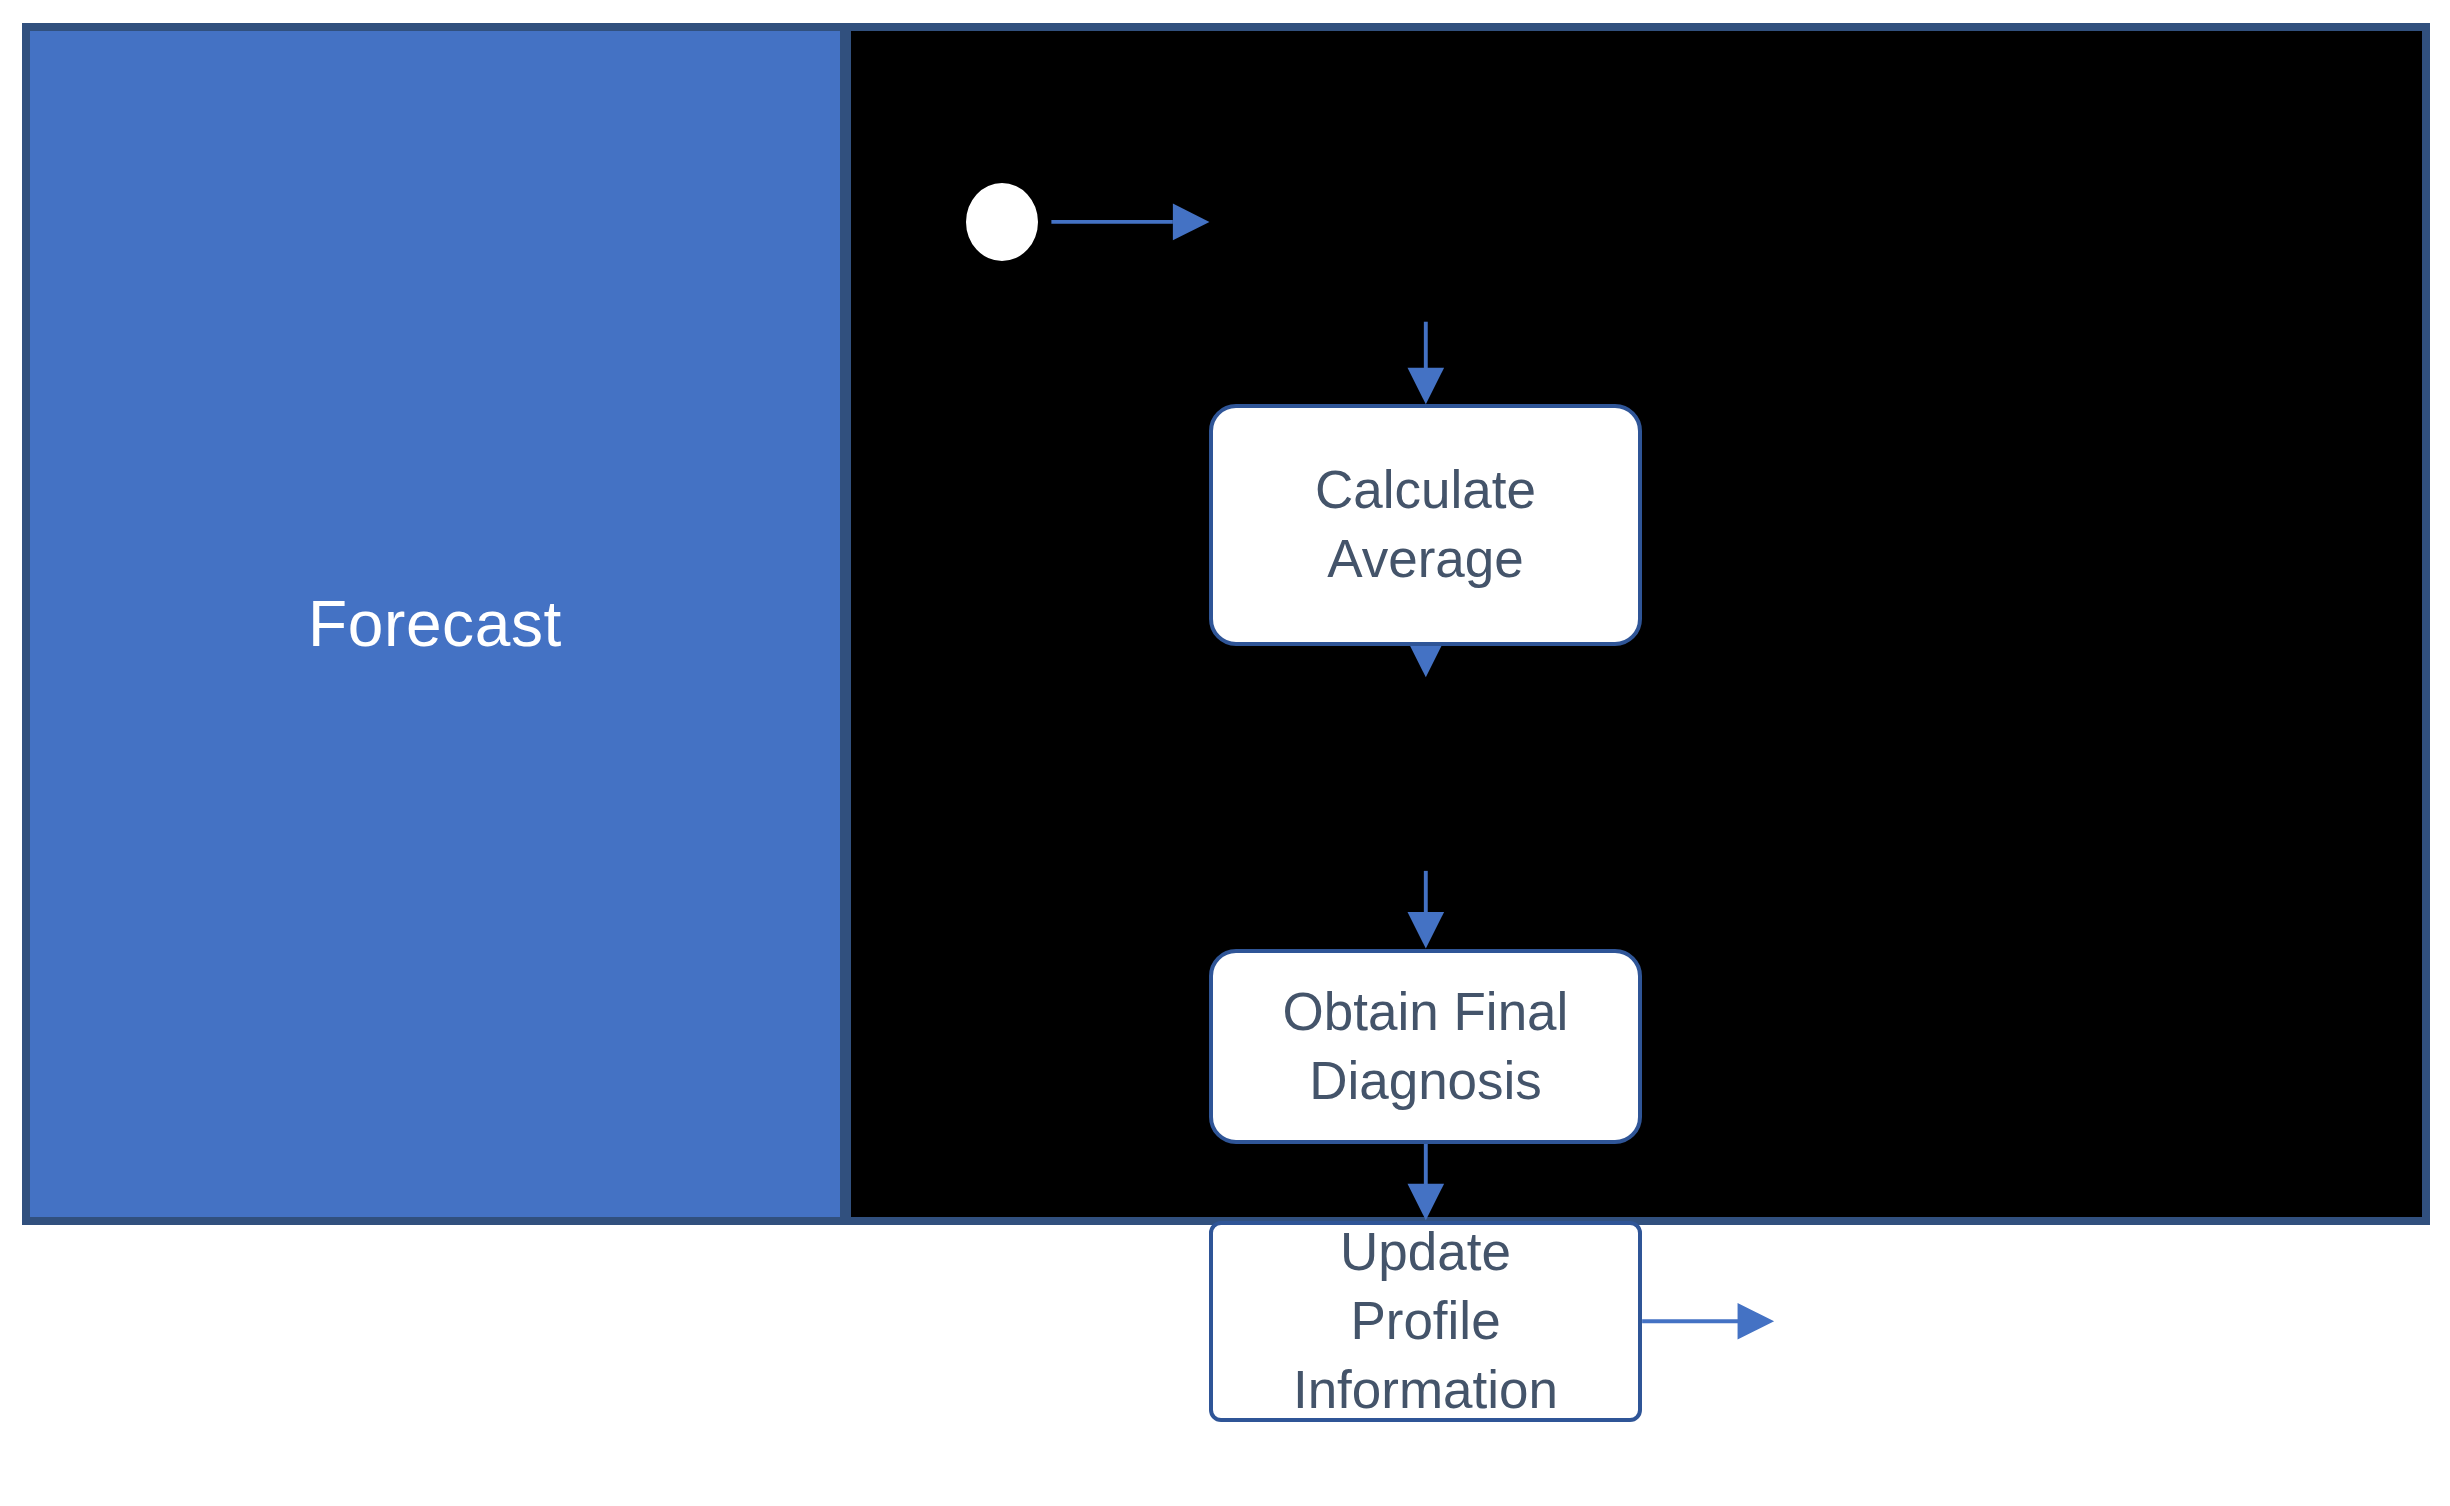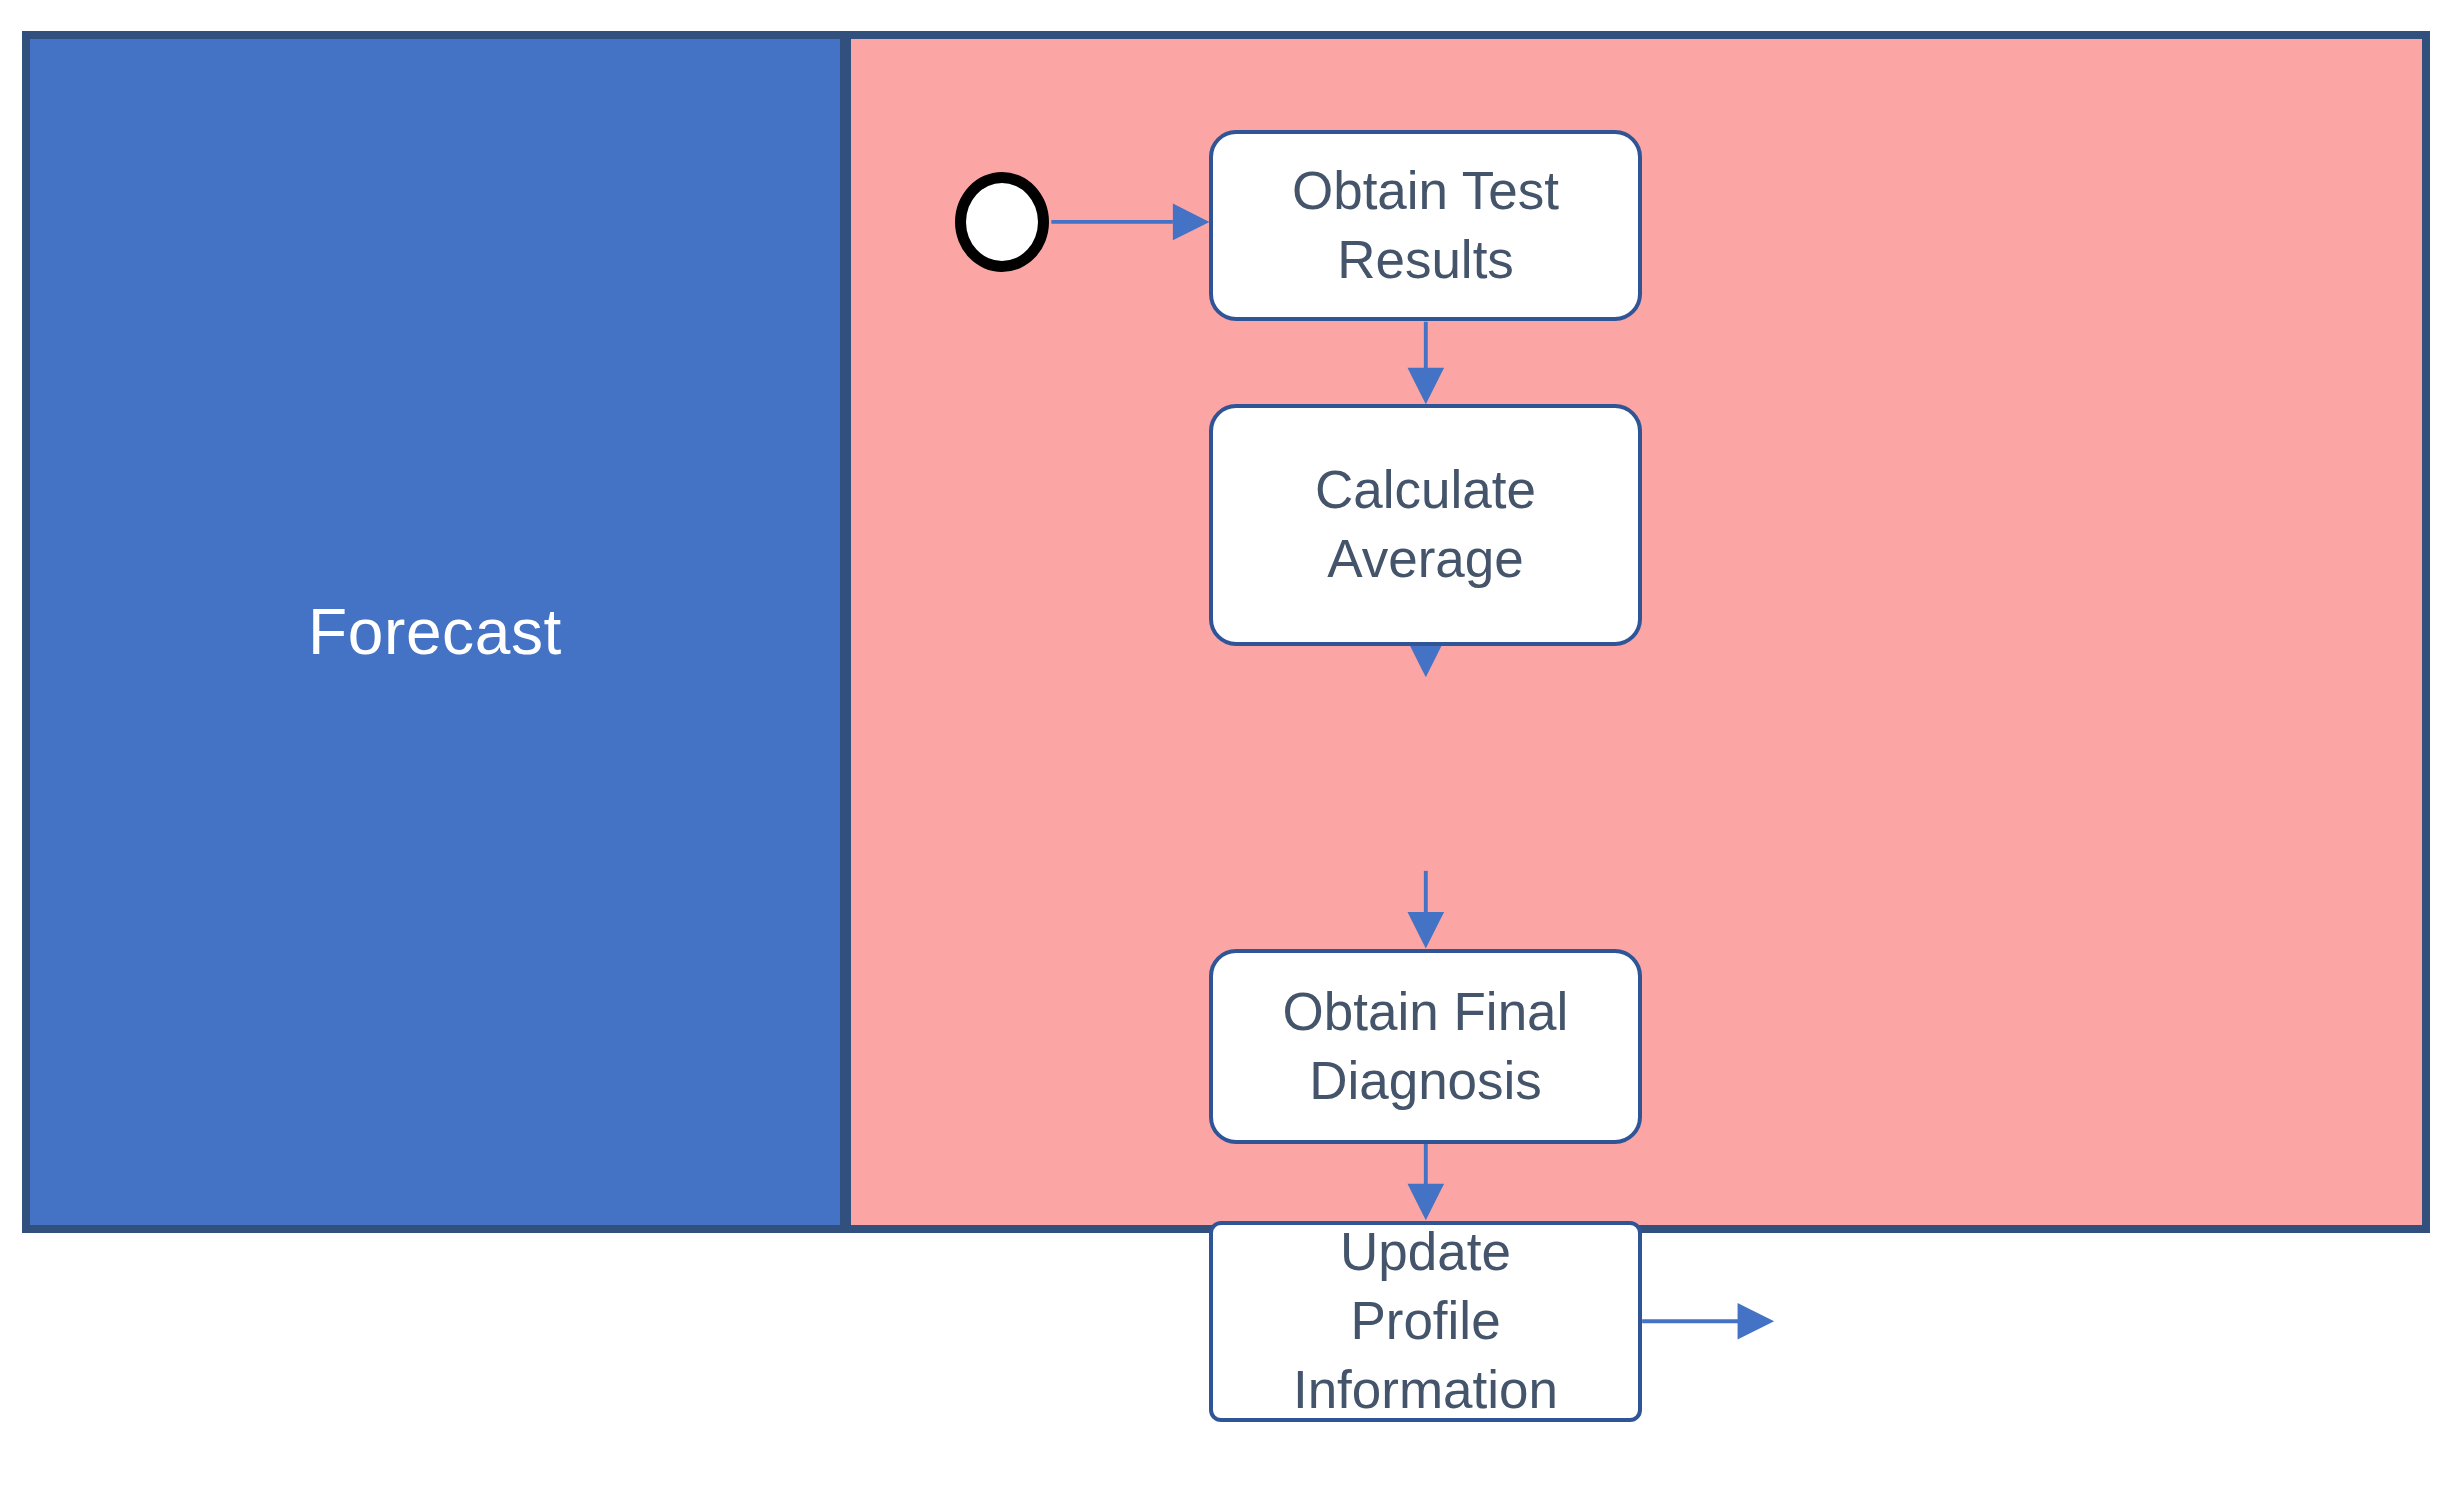--- a/index.html
+++ b/index.html
@@ -14,22 +14,21 @@
     height:1506px;
     background:#ffffff;
     overflow:hidden;
   }
   .frame{
     position:absolute;
     left:22px; top:23px;
     width:2408px; height:1202px;
     border:8.3px solid var(--frame-border,#31507E);
     box-sizing:border-box;
-    background:#fca5a5;
-    margin-top:8px;
+    background:#000000;
   }
   .lane{
     position:absolute;
     left:0; top:0; bottom:0;
     width:810px;
     background:var(--lane-fill,#4472C4);
     border-right:11px solid var(--frame-border,#31507E);
     display:flex;
     align-items:center;
     justify-content:center;
@@ -119,22 +118,20 @@
       <polygon points="2570,2200 2537,2134 2603,2134"></polygon>
     </g>
     <g>
       <line x1="2960" y1="2382" x2="3133" y2="2382"></line>
       <polygon points="3198,2382 3132,2349 3132,2415"></polygon>
     </g>
   </svg>
 
   <div class="start-event"></div>
 
-  <div class="node task" style="left:1209px; top:130px; height:191px;">Obtain Test
-Results</div>
 
   <div class="node task" style="left:1209px; top:404px; height:242px;">Calculate
 Average</div>
 
 
   <div class="node task" style="left:1209px; top:949px; height:195px;">Obtain Final
 Diagnosis</div>
 
   <div class="node task" style="left:1209px; top:1221px; height:201px;border-radius:12px;">Update
 Profile

